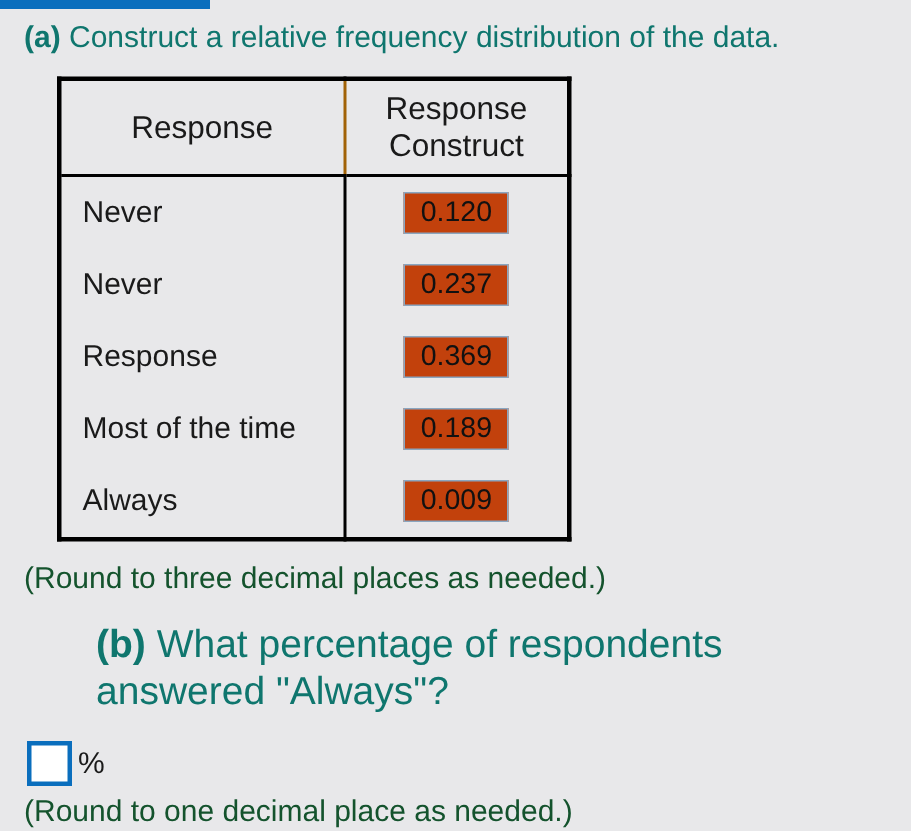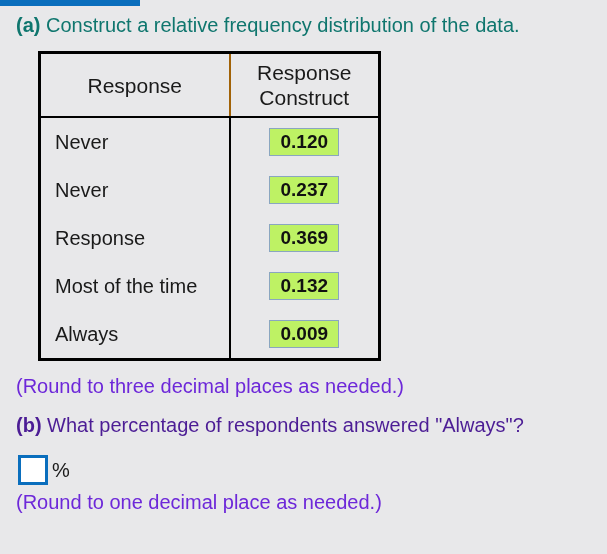--- a/index.html
+++ b/index.html
@@ -56,38 +56,38 @@
       border-right: 2px solid #000;
       text-align: left;
       min-width: 190px;
     }
     table.freq td.val-c {
       text-align: center;
       min-width: 150px;
     }
     .val-box {
       display: inline-block;
-      background: #bef264;
+      background: #c2410c;
       border: 1px solid #8aa6c0;
       padding: 2px 10px;
       font-size: 19px;
       color: #111;
       min-width: 62px;
       text-align: center;
-      font-weight: bold;
     }
     .round-note-a, .round-note-b {
       font-size: 20px;
-      color: #6d28d9;
+      color: #14532d;
       margin-bottom: 16px;
     }
     .prompt-b {
-      font-size: 20px;
-      color: #4c1d95;
+      font-size: 26px;
+      color: #0f766e;
       margin-bottom: 18px;
+      margin-left: 48px;
     }
     .prompt-b .label { font-weight: 700; }
     .answer-b {
       display: flex;
       align-items: center;
       gap: 4px;
       margin-bottom: 6px;
       margin-left: 2px;
     }
     .answer-input {
@@ -142,21 +142,21 @@
         </tr>
         <tr>
           <td class="resp-c">Response</td>
           <td class="val-c">
             <span class="val-box">0.369</span>
           </td>
         </tr>
         <tr>
           <td class="resp-c">Most of the time</td>
           <td class="val-c">
-            <span class="val-box">0.132</span>
+            <span class="val-box">0.189</span>
           </td>
         </tr>
         <tr>
           <td class="resp-c">Always</td>
           <td class="val-c">
             <span class="val-box">0.009</span>
           </td>
         </tr>
       </tbody>
     </table>

